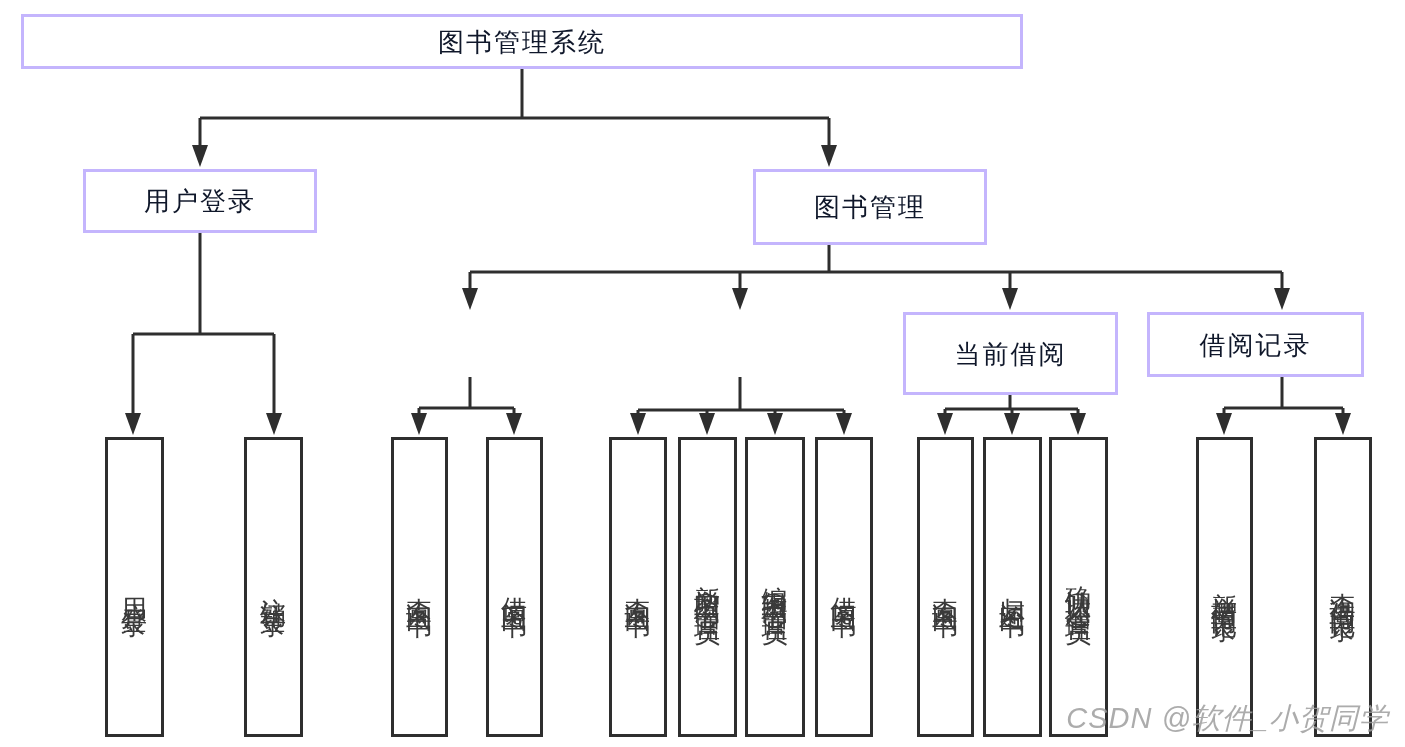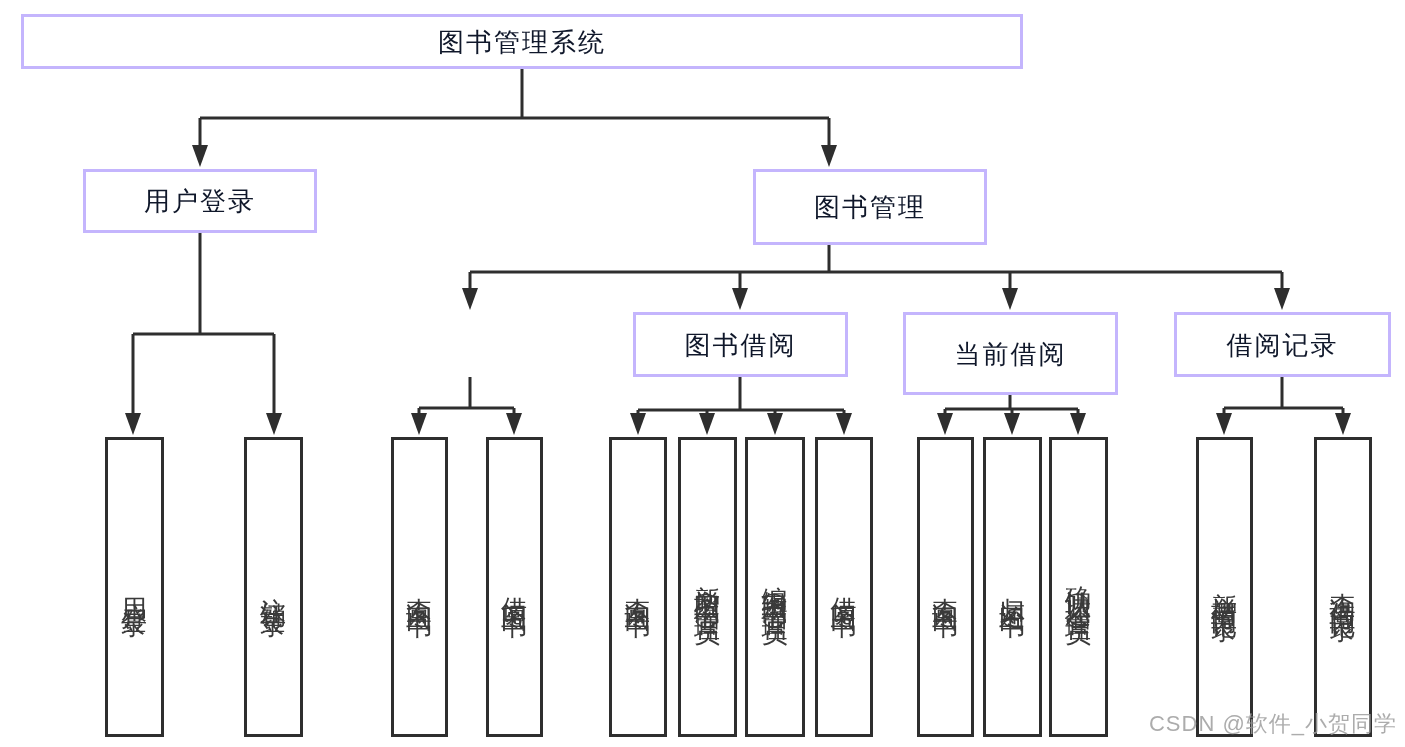--- a/index.html
+++ b/index.html
@@ -16,23 +16,23 @@
     position:absolute; box-sizing:border-box; background:#ffffff;
     border:3px solid #2e2e2e; color:#3a3a3a; z-index:2;
     display:flex; align-items:center; justify-content:center;
     top:437px; height:300px; font-size:26px; line-height:1;
   }
   .col .vtext {
     writing-mode:vertical-rl; text-orientation:mixed;
     letter-spacing:5px; line-height:1;
   }
   .watermark {
-    position:absolute; right:8px; bottom:8px; z-index:3;
-    font-size:22px; letter-spacing:1px;
-    color:rgba(158,158,158,0.85); white-space:nowrap;
+    position:absolute; right:16px; bottom:8px; z-index:3;
+    font-size:29px; letter-spacing:1px;
+    color:rgba(158,158,158,0.85); white-space:nowrap;font-style:italic;
   }
 </style>
 </head>
 <body>
 
 <div class="stage">
 
   <svg class="connectors" viewBox="0 0 1405 747" xmlns="http://www.w3.org/2000/svg">
     <g stroke="#2e2e2e" stroke-width="3" fill="none">
       <path d="M522 69 V118 M200 118 H829 M200 118 V150 M829 118 V150"></path>
@@ -64,23 +64,22 @@
       <polygon points="1224,435 1216,413 1232,413"></polygon>
       <polygon points="1343,435 1335,413 1351,413"></polygon>
     </g>
   </svg>
 
   <div class="box" style="left:21px; top:14px; width:1002px; height:55px;">图书管理系统</div>
 
   <div class="box" style="left:83px; top:169px; width:234px; height:64px;">用户登录</div>
   <div class="box" style="left:753px; top:169px; width:234px; height:76px;">图书管理</div>
 
-  <div class="box" style="left:633px; top:312px; width:215px; height:65px;">图书借阅</div>
   <div class="box" style="left:903px; top:312px; width:215px; height:83px;">当前借阅</div>
-  <div class="box" style="left:1174px; top:312px; width:217px; height:65px;">借阅记录</div>
+  <div class="box" style="left:1147px; top:312px; width:217px; height:65px;">借阅记录</div>
 
   <div class="col" style="left:105px; width:59px;">
     <span class="vtext">用户登录</span>
   </div>
   <div class="col" style="left:244px; width:59px;">
     <span class="vtext">注销登录</span>
   </div>
 
   <div class="col" style="left:391px; width:57px;">
     <span class="vtext">查询图书</span>

